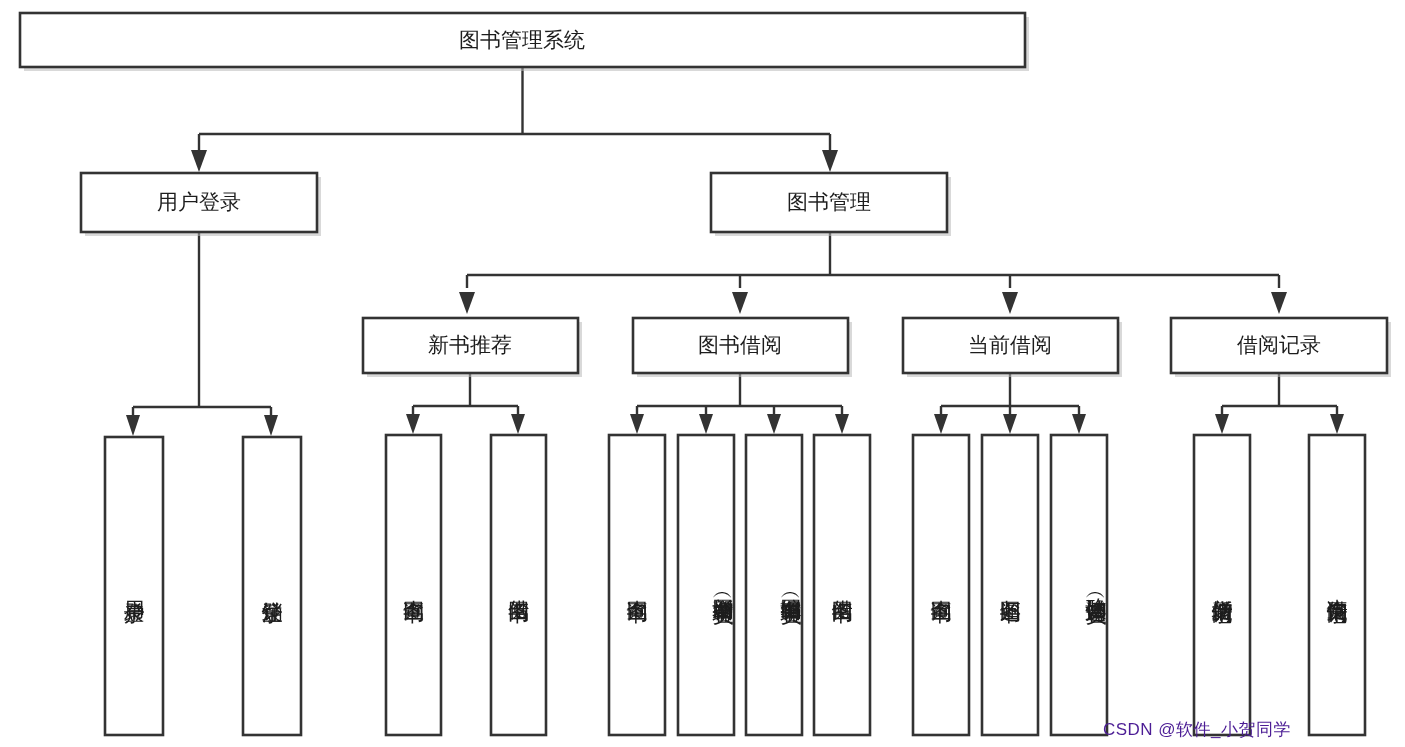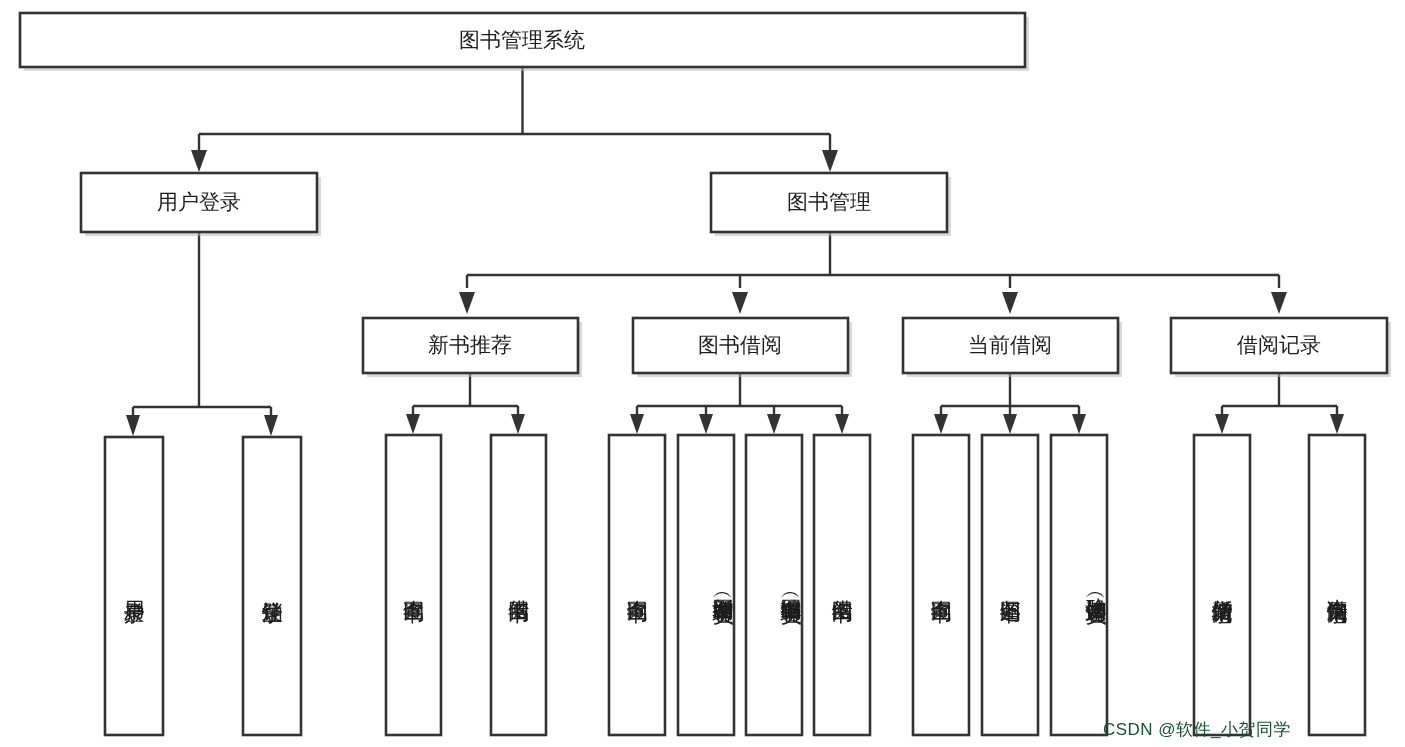--- a/index.html
+++ b/index.html
@@ -50,21 +50,21 @@
     font-size: 21px;
     text-anchor: middle;
     dominant-baseline: middle;
   }
   .watermark {
     position: absolute;
     right: 14px;
     bottom: 6px;
     font-family: "Liberation Sans", "DejaVu Sans", sans-serif;
     font-size: 17px;
-    color: #14532d;
+    color: #4c1d95;
     white-space: nowrap;
     letter-spacing: 0.5px;
   }
 </style>
 </head>
 <body>
 
 <div id="diagram-root">
   <svg class="flowchart" viewBox="0 0 1405 747" xmlns="http://www.w3.org/2000/svg">
 

